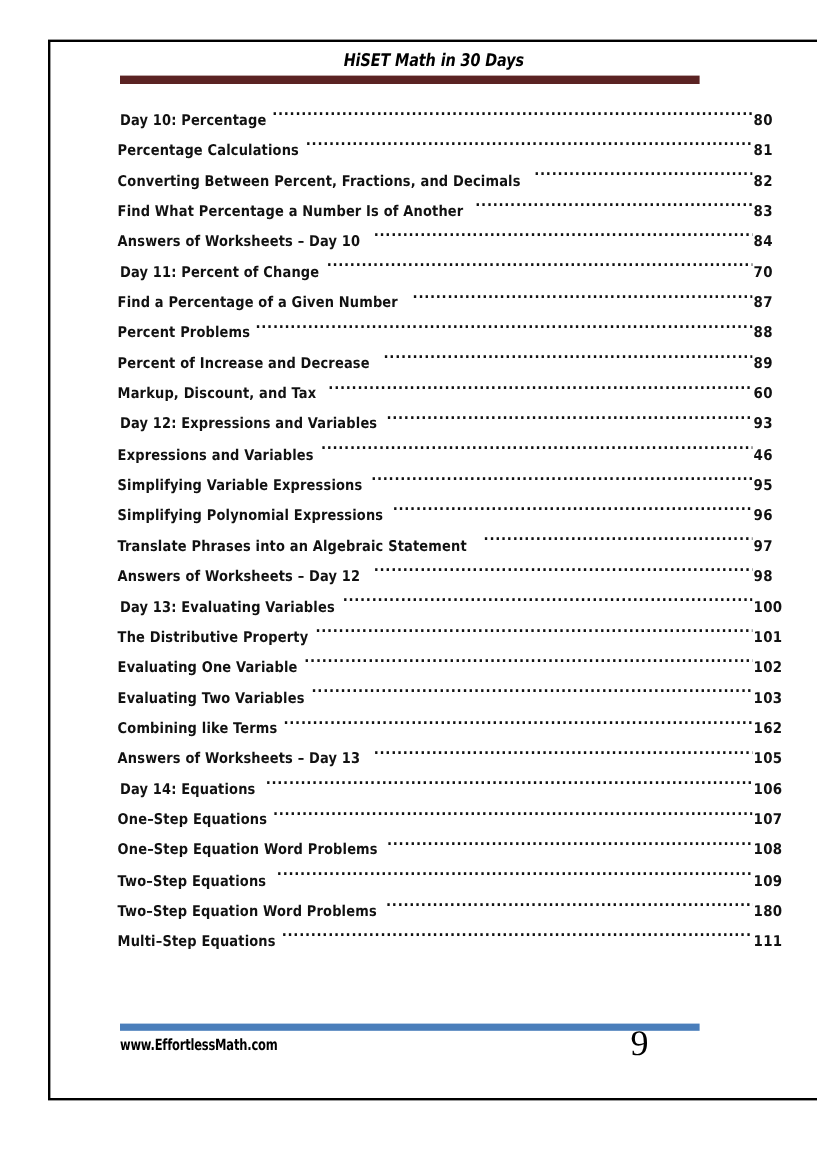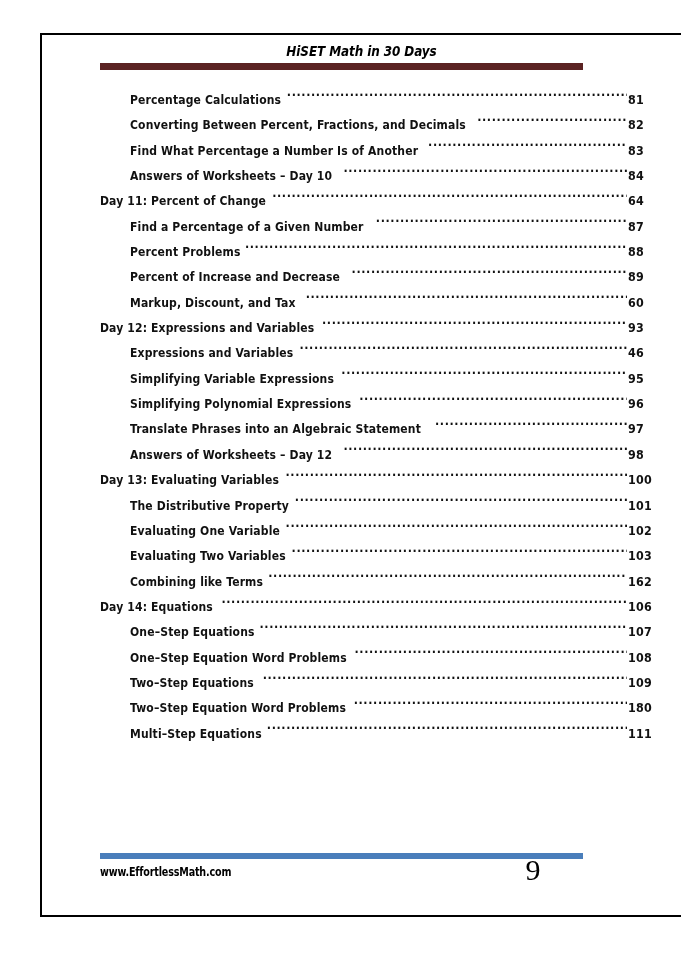--- a/index.html
+++ b/index.html
@@ -104,21 +104,21 @@
     height: 25.35px;
     line-height: 25.35px;
     white-space: nowrap;
     overflow: hidden;
     font-family: "Liberation Sans Narrow", "DejaVu Sans Condensed", "Liberation Sans", sans-serif;
     font-weight: bold;
     font-size: 12.4px;
     color: #111111;
   }
   .toc-row.level-1 { padding-left: 58px; }
-  .toc-row.level-2 { padding-left: 88px; }
+  .toc-row.level-2 { padding-left: 56px; }
 
   .toc-inner {
     display: flex;
     align-items: baseline;
     width: 100%;
   }
   .toc-label {
     flex: 0 0 auto;
     letter-spacing: 0.15px;
     transform: scaleX(0.97);
@@ -158,20 +158,27 @@
 <body>
 
 <div id="page" style="border-color: rgb(0, 0, 0); background: rgb(255, 255, 255);">
 
   <div id="header">
     <div id="header-title">HiSET Math in 30 Days</div>
     <div id="header-rule" style="background: rgb(91, 35, 35);"></div>
   </div>
 
   <div id="toc">
+      <div class="toc-row level-1">
+        <div class="toc-inner">
+          <span class="toc-label">Day 10: Percentage</span>
+          <span class="toc-leader"></span>
+          <span class="toc-page">80</span>
+        </div>
+      </div>
       <div class="toc-row level-2">
         <div class="toc-inner">
           <span class="toc-label">Percentage Calculations</span>
           <span class="toc-leader"></span>
           <span class="toc-page">81</span>
         </div>
       </div>
       <div class="toc-row level-2">
         <div class="toc-inner">
           <span class="toc-label">Converting Between Percent, Fractions, and Decimals</span>
@@ -190,21 +197,21 @@
         <div class="toc-inner">
           <span class="toc-label">Answers of Worksheets – Day 10</span>
           <span class="toc-leader"></span>
           <span class="toc-page">84</span>
         </div>
       </div>
       <div class="toc-row level-1">
         <div class="toc-inner">
           <span class="toc-label">Day 11: Percent of Change</span>
           <span class="toc-leader"></span>
-          <span class="toc-page">64</span>
+          <span class="toc-page">70</span>
         </div>
       </div>
       <div class="toc-row level-2 gap">
         <div class="toc-inner">
           <span class="toc-label">Find a Percentage of a Given Number</span>
           <span class="toc-leader"></span>
           <span class="toc-page">87</span>
         </div>
       </div>
       <div class="toc-row level-2">
@@ -296,20 +303,27 @@
           <span class="toc-label">Evaluating Two Variables</span>
           <span class="toc-leader"></span>
           <span class="toc-page">103</span>
         </div>
       </div>
       <div class="toc-row level-2">
         <div class="toc-inner">
           <span class="toc-label">Combining like Terms</span>
           <span class="toc-leader"></span>
           <span class="toc-page">162</span>
+        </div>
+      </div>
+      <div class="toc-row level-2 gap">
+        <div class="toc-inner">
+          <span class="toc-label">Answers of Worksheets – Day 13</span>
+          <span class="toc-leader"></span>
+          <span class="toc-page">105</span>
         </div>
       </div>
       <div class="toc-row level-1 gap">
         <div class="toc-inner">
           <span class="toc-label">Day 14: Equations</span>
           <span class="toc-leader"></span>
           <span class="toc-page">106</span>
         </div>
       </div>
       <div class="toc-row level-2">

